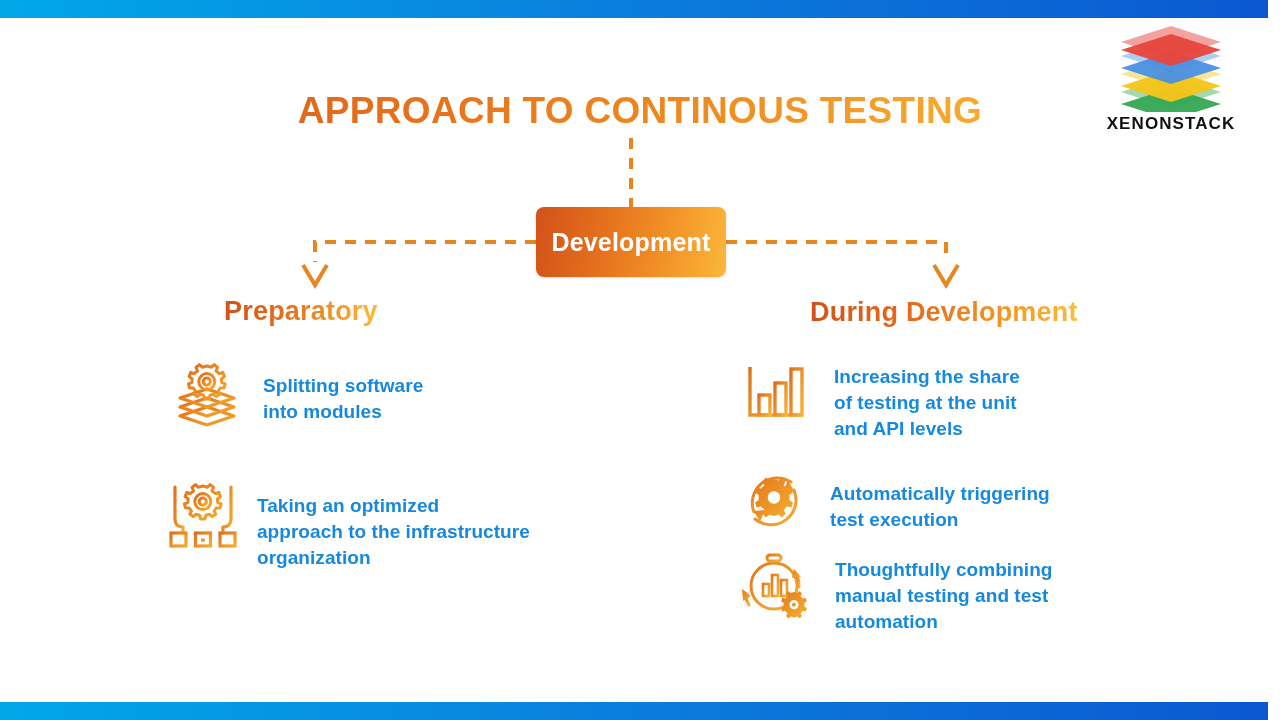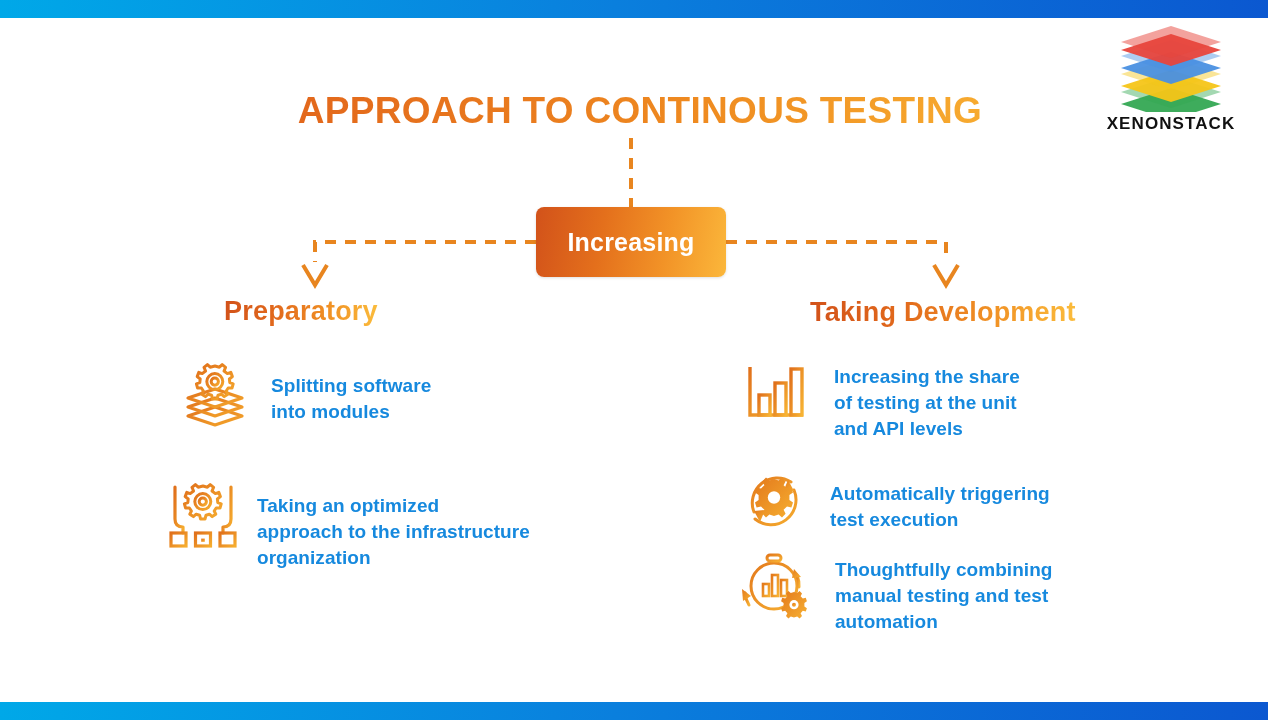--- a/index.html
+++ b/index.html
@@ -134,21 +134,21 @@
   .item-text {
     color: #1689de;
     font-size: 19px;
     font-weight: bold;
     line-height: 1.38;
     letter-spacing: 0.05px;
     white-space: pre-line;
   }
 
   
-  .item-l1 { left: 180px; top: 360px; }
+  .item-l1 { left: 172px; top: 360px; }
   .item-l1 .item-text { margin-left: 21px; margin-top: 13px; }
   .item-l2 { left: 167px; top: 479px; }
   .item-l2 .item-text { margin-left: 18px; margin-top: 14px; }
 
   
   .item-r1 { left: 745px; top: 363px; }
   .item-r1 .item-text { margin-left: 27px; margin-top: 1px; }
   .item-r2 { left: 741px; top: 468px; }
   .item-r2 .item-text { margin-left: 23px; margin-top: 13px; }
   .item-r3 { left: 739px; top: 549px; }
@@ -185,25 +185,25 @@
     <line x1="631" y1="138" x2="631" y2="207" stroke="#e8851f" stroke-width="4" stroke-dasharray="11 9"></line>
 
     <path d="M536 242 L315 242 L315 262" stroke="#e8851f" stroke-width="4" fill="none" stroke-dasharray="11 9"></path>
     <path d="M303 265 L315 285 L327 265" stroke="#e8851f" stroke-width="4" fill="none" stroke-linejoin="miter" stroke-linecap="butt"></path>
 
     <path d="M726 242 L946 242 L946 262" stroke="#e8851f" stroke-width="4" fill="none" stroke-dasharray="11 9"></path>
     <path d="M934 265 L946 285 L958 265" stroke="#e8851f" stroke-width="4" fill="none" stroke-linejoin="miter" stroke-linecap="butt"></path>
   </svg>
 
   <div class="activities-box">
-    <span class="activities-label">Increasing</span>
+    <span class="activities-label">Development</span>
   </div>
 
   <div class="branch-heading heading-left">Preparatory</div>
-  <div class="branch-heading heading-right">Taking Development</div>
+  <div class="branch-heading heading-right">During Development</div>
 
   <div class="item item-l1">
     <svg class="item-icon" width="70" height="70" viewBox="0 0 70 70">
       <defs>
         <linearGradient id="gl1" x1="0" y1="0" x2="1" y2="1">
           <stop offset="0%" stop-color="#e0701b"></stop>
           <stop offset="100%" stop-color="#f5a82c"></stop>
         </linearGradient>
       </defs>
       <g stroke="url(#gl1)" stroke-width="3.2" fill="none" stroke-linejoin="round">

